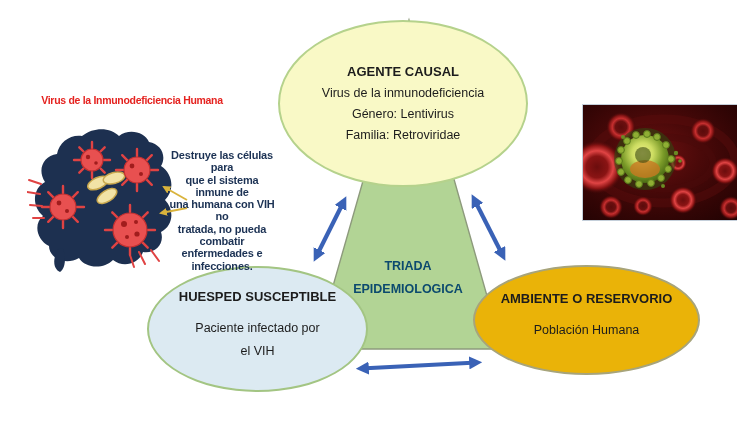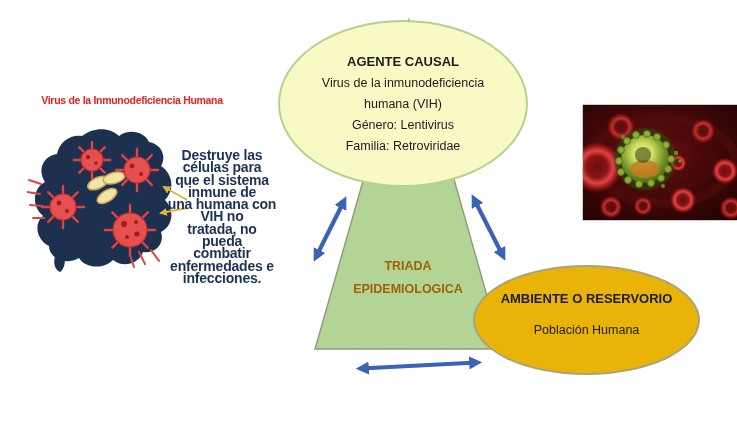--- a/index.html
+++ b/index.html
@@ -27,31 +27,31 @@
   }
   .node-host .title,.node-host .line{line-height:23px;}
   .node-env{
     left:458px;top:265px;width:227px;height:110px;
     background:#eab308;border:2px solid #a7a47b;padding-bottom:12px;
   }
   .node-env .title,.node-env .line{line-height:23px;}
   
   .tri-label{
     position:absolute;left:313px;top:255px;width:160px;text-align:center;
-    font-weight:bold;font-size:12.5px;line-height:23px;color:#a16207;
+    font-weight:bold;font-size:12.5px;line-height:23px;color:#0c4a6e;
   }
   
   .left-title{
     position:absolute;left:12px;top:93px;width:210px;text-align:center;
     color:#e52320;font-weight:bold;font-size:10.5px;letter-spacing:-0.3px;
     line-height:15px;white-space:nowrap;
   }
   .left-desc{
     position:absolute;left:152px;top:149px;width:110px;text-align:center;
-    color:#1c3254;font-weight:bold;font-size:14px;line-height:12.3px;
+    color:#1c3254;font-weight:bold;font-size:11px;line-height:12.3px;
     letter-spacing:-0.2px;
   }
   
   .photo{
     position:absolute;left:567px;top:104px;width:159px;height:117px;
     border:1px solid #c4cfda;box-sizing:border-box;background:#2d0404;
   }
 </style>
 </head>
 <body>
@@ -66,25 +66,30 @@
     </defs>
     <polygon points="394,20 300,349 487,349" fill="#b2d495" stroke="#8d9a7c" stroke-width="1.4"></polygon>
     <line x1="301" y1="257" x2="329" y2="201" stroke="#3a62b6" stroke-width="4.2" marker-start="url(#ah)" marker-end="url(#ah)"></line>
     <line x1="459" y1="199" x2="488" y2="256" stroke="#3a62b6" stroke-width="4.2" marker-start="url(#ah)" marker-end="url(#ah)"></line>
     <line x1="346" y1="368.5" x2="462" y2="362.5" stroke="#3a62b6" stroke-width="4.2" marker-start="url(#ah)" marker-end="url(#ah)"></line>
   </svg>
 
   <div class="node node-agent">
     <div class="title">AGENTE CAUSAL</div>
     <div class="line">Virus de la inmunodeficiencia</div>
-    <div class="line">humana (VIH)</div>
     <div class="line">Género: Lentivirus</div>
     <div class="line">Familia: Retroviridae</div>
   </div>
 
+  <div class="node node-host">
+    <div class="title">HUESPED SUSCEPTIBLE</div>
+    <div class="gap"></div>
+    <div class="line">Paciente infectado por</div>
+    <div class="line">el VIH</div>
+  </div>
 
   <div class="node node-env">
     <div class="title">AMBIENTE O RESERVORIO</div>
     <div class="gap"></div>
     <div class="line">Población Humana</div>
   </div>
 
   <div class="tri-label">
     <div>TRIADA</div>
     <div>EPIDEMIOLOGICA</div>

